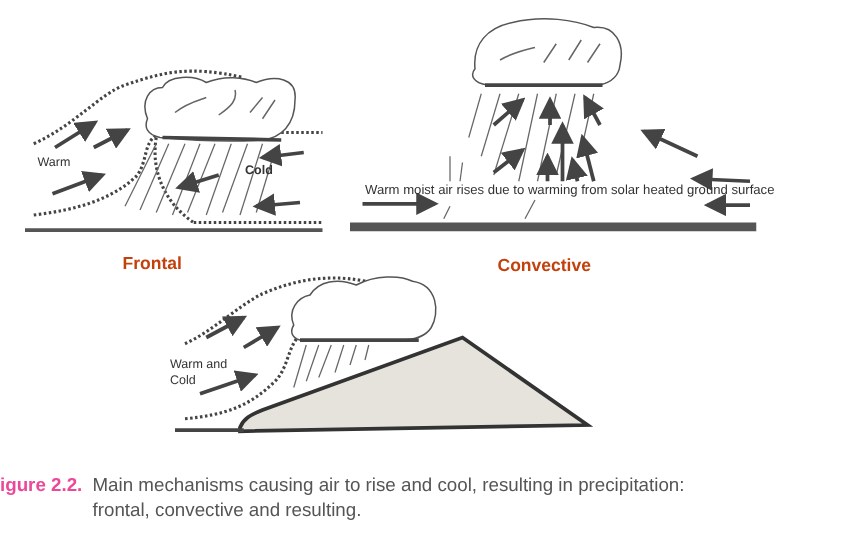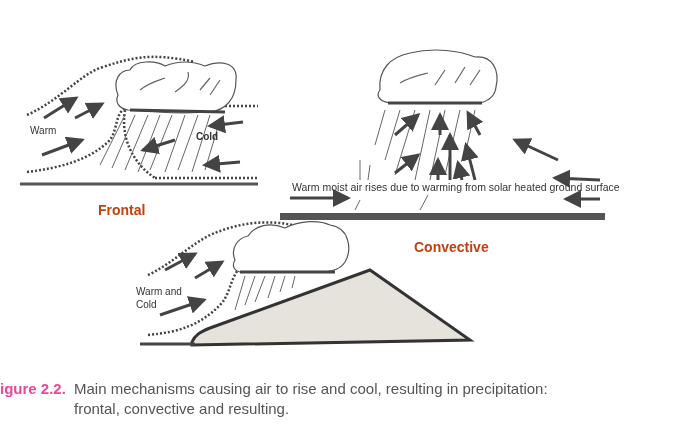--- a/index.html
+++ b/index.html
@@ -55,21 +55,21 @@
       <line x1="240" y1="162" x2="205" y2="165"></line>
     </g>
 
     <line x1="20" y1="184" x2="258" y2="184" stroke="#555" stroke-width="3"></line>
   </svg>
   <div class="lbl small" style="left:30px;top:125px;">Warm</div>
   <div class="lbl small" style="left:196px;top:131px;font-weight:bold;">Cold</div>
   <div class="lbl title" style="left:98px;top:202px;">Frontal</div>
 </div>
 
-<div class="panel" style="left:270px;top:0;width:416px;height:230px;margin-top:35px;">
+<div class="panel" style="left:270px;top:0;width:416px;height:230px;">
   <svg width="416" height="230" viewBox="0 0 416 230">
     <defs>
       <marker id="ah2" markerWidth="6" markerHeight="6" refX="5" refY="3" orient="auto">
         <path d="M0,0 L6,3 L0,6 Z" fill="#444"></path>
       </marker>
     </defs>
 
     <path d="M110,55 C108,35 120,22 140,18 C165,12 190,16 205,22 C222,20 230,35 226,52 C225,62 218,66 210,68 L120,68 C108,66 106,60 110,55 Z" fill="#fff" stroke="#555" stroke-width="1.2"></path>
     <line x1="118" y1="68" x2="212" y2="68" stroke="#444" stroke-width="3"></line>
     <path d="M130,48 C140,42 150,40 158,38 M165,50 L175,35 M185,48 L195,32 M200,50 L210,35" stroke="#666" stroke-width="1.2" fill="none"></path>
@@ -99,21 +99,21 @@
       <line x1="192" y1="145" x2="188" y2="128"></line>
       <line x1="288" y1="125" x2="245" y2="105"></line>
       <line x1="330" y1="145" x2="285" y2="143"></line>
       <line x1="330" y1="164" x2="296" y2="164"></line>
       <line x1="20" y1="163" x2="78" y2="163"></line>
     </g>
 
     <rect x="10" y="178" width="325" height="7" fill="#555"></rect>
   </svg>
   <div class="lbl small" style="left:22px;top:146px;font-size:10.5px;">Warm moist air rises due to warming from solar heated ground surface</div>
-  <div class="lbl title" style="left:144px;top:204px;">Convective</div>
+  <div class="lbl title" style="left:128px;top:204px;">Convective</div>
 </div>
 
 <div class="panel" style="left:130px;top:210px;width:340px;height:160px;">
   <svg width="340" height="160" viewBox="0 0 340 160">
     <defs>
       <marker id="ah3" markerWidth="6" markerHeight="6" refX="5" refY="3" orient="auto">
         <path d="M0,0 L6,3 L0,6 Z" fill="#444"></path>
       </marker>
     </defs>
 

